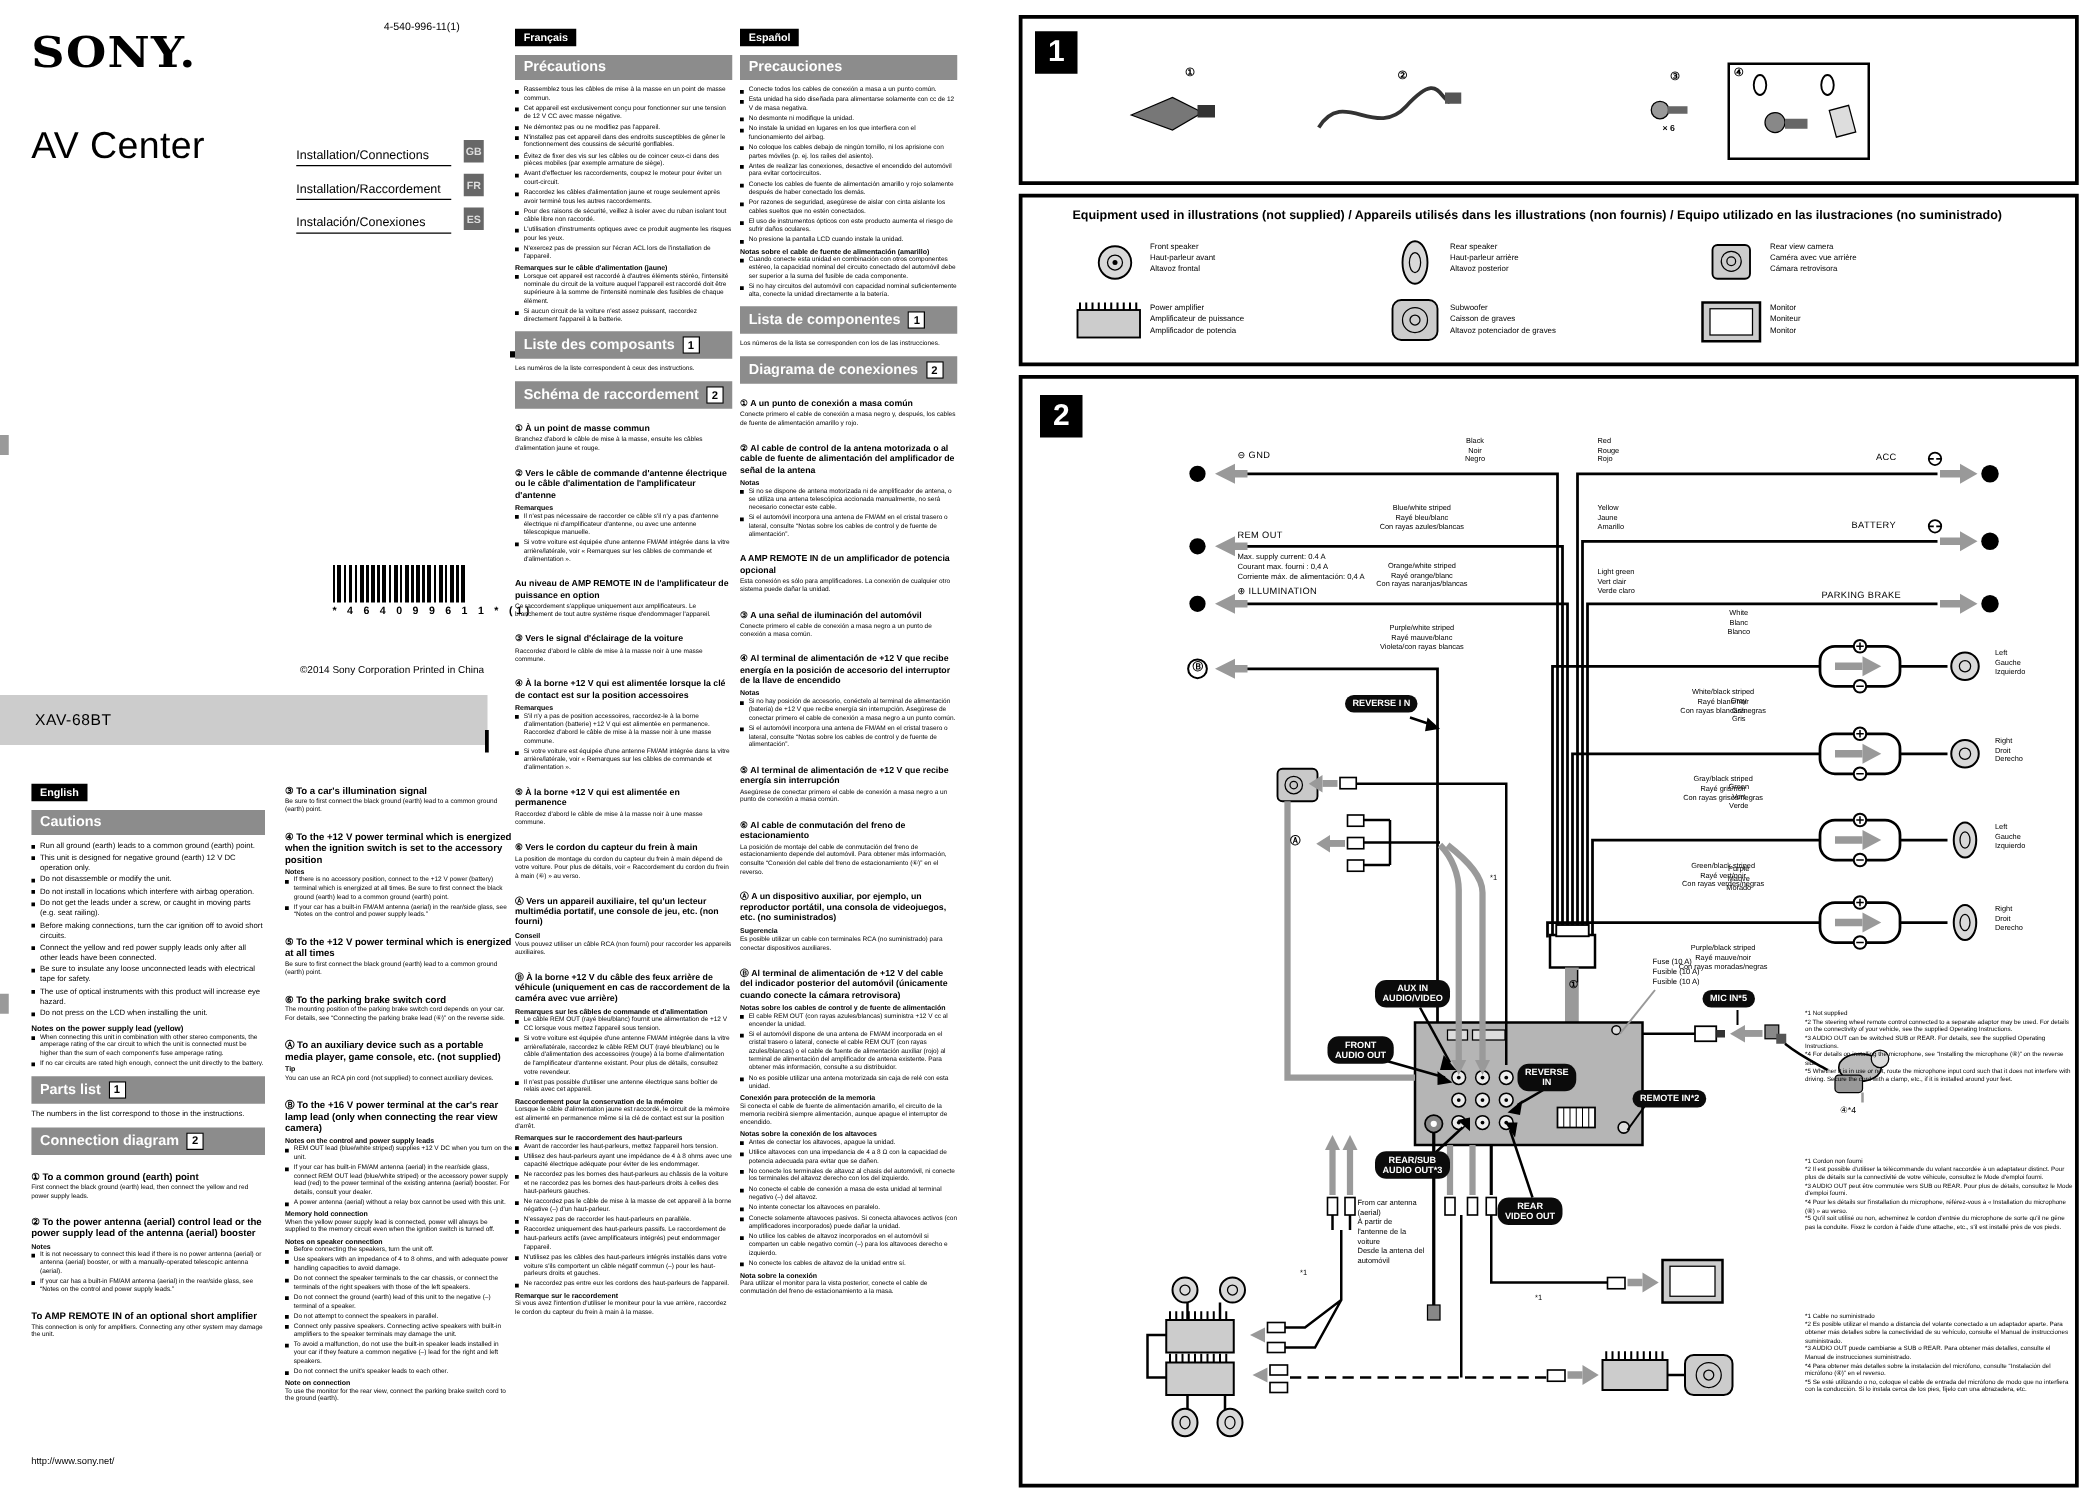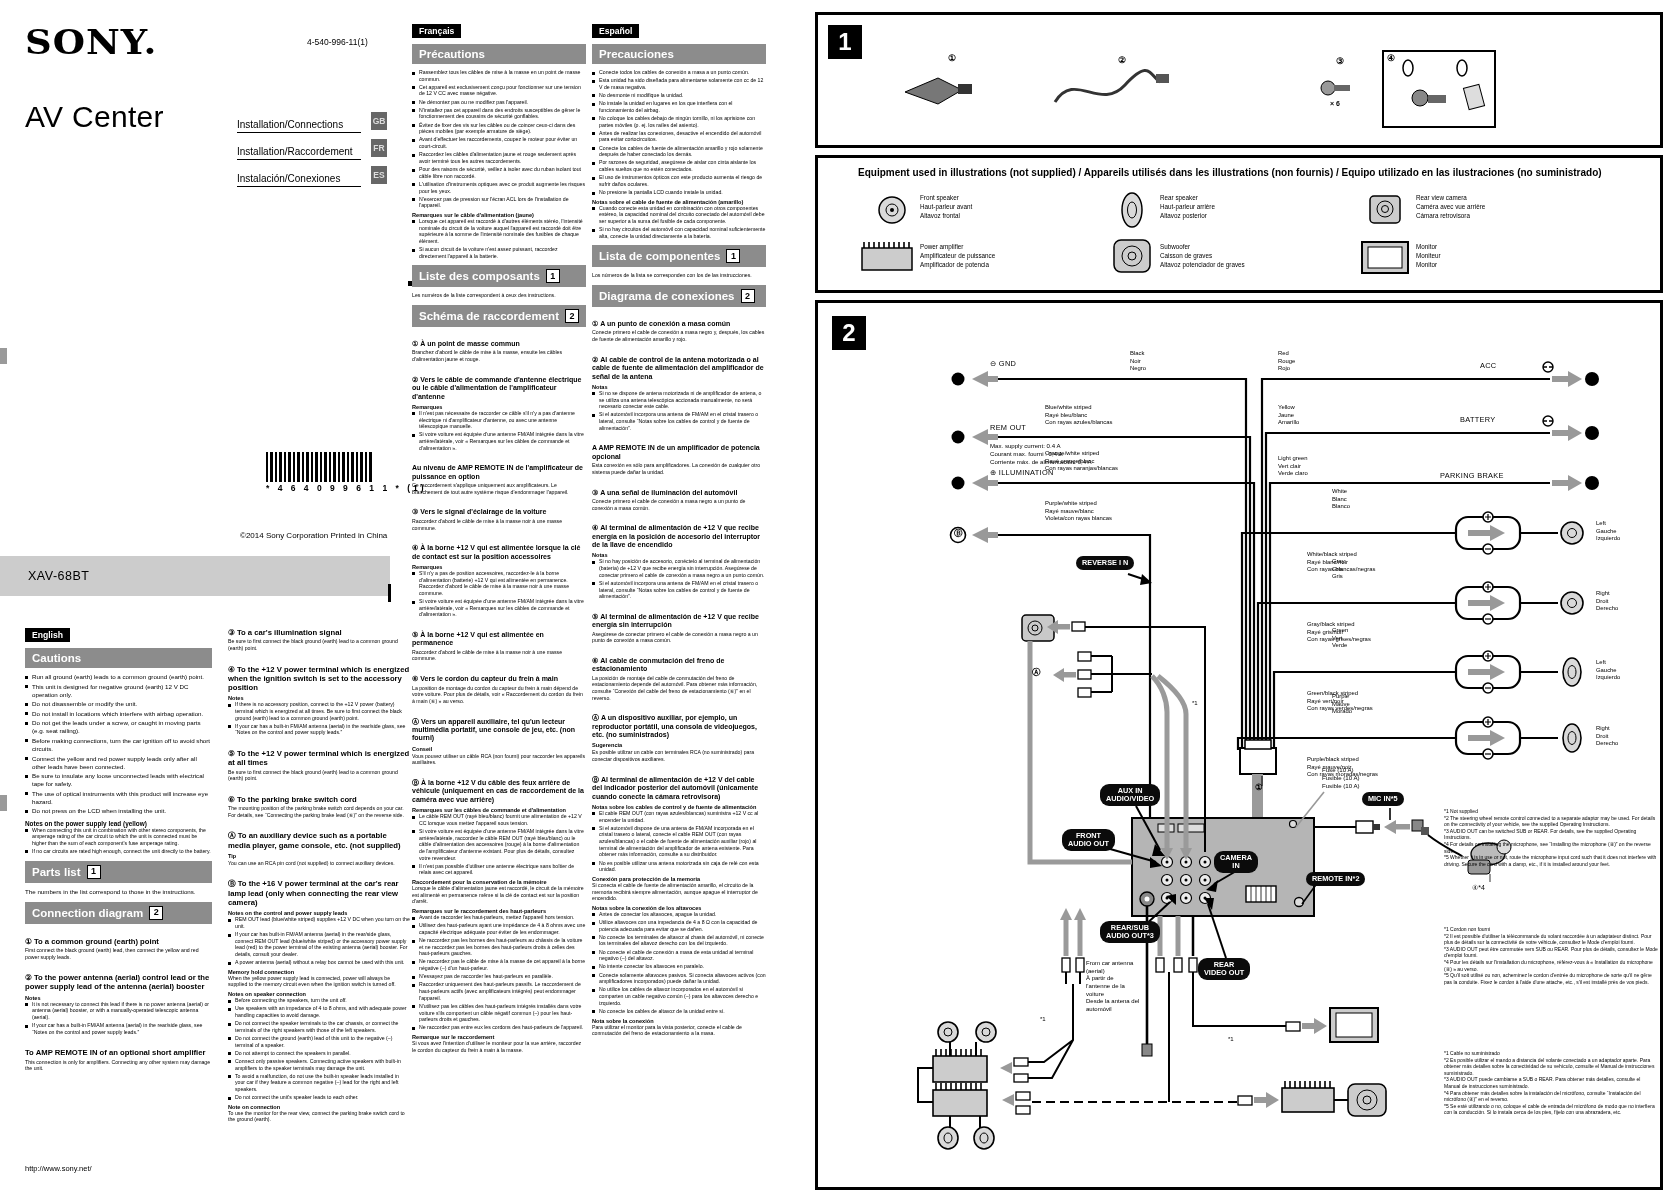--- a/index.html
+++ b/index.html
@@ -25,40 +25,40 @@
   .b-title{font-weight:bold;font-size:5.6px;margin-top:3px}
   .sec-title{font-weight:bold;font-size:6.4px;margin-top:4px}
   .bt{position:relative;padding-left:7px;margin-bottom:1.5px}
   .bt::before{content:"";position:absolute;left:0;top:2.5px;width:3px;height:3px;background:#000}
   .ih{font-size:7.7px;font-weight:bold;line-height:1.2;margin-top:13px}
   .ih .mk{margin-right:2px}
   .ib{font-size:5.2px;line-height:1.28;margin-top:1px}
   .col .bar{font-size:11.5px}
   .pill{position:absolute;background:#0b0b0b;color:#fff;font-weight:bold;font-size:7.3px;line-height:1.12;padding:3px 6px;border-radius:9px;text-align:center;white-space:pre-line}
   .stack{white-space:pre-line;font-size:5.9px;line-height:1.28;position:absolute}
-  .tr{text-align:left}
+  .tr{text-align:center}
   .term{position:absolute;font-weight:normal;font-size:7.4px;letter-spacing:.3px;white-space:nowrap}
   .fn{position:absolute;font-size:5px;line-height:1.32;white-space:pre-line}
   .mark{position:absolute;font-size:9px;font-weight:bold}
   .smark{position:absolute;font-size:6px}
   .bignum{position:absolute;background:#000;color:#fff;font-weight:bold;font-size:24px;display:flex;align-items:center;justify-content:center;font-family:"Liberation Sans",sans-serif}
   .boxframe{position:absolute;border:3px solid #000;background:#fff}
   .eqtitle{position:absolute;font-size:10px;font-weight:bold}
   .eqlabel{position:absolute;font-size:6.3px;line-height:1.4;white-space:pre-line}
   .qty{position:absolute;font-size:7px;font-weight:bold}
   .web{font-size:7.5px}
   .tick{position:absolute;background:#000}
   .gmark{position:absolute;background:#9a9a9a}
   svg{pointer-events:none}
 </style>
 </head>
 <body>
 
 <div class="a" style="left:25px;top:20px"><span class="logo">SONY.</span></div>
-<div class="a docnum" style="left:307px;top:37px">4-540-996-11(1)</div>
+<div class="a docnum" style="left:307px;top:16px">4-540-996-11(1)</div>
 <div class="a title" style="left:25px;top:100px">AV Center</div>
 
 <div class="a" style="left:237px;top:110px">
   <div class="tabrow">
       <span class="tabline"></span>
       <span class="tablabel">Installation/Connections</span>
       <span class="tabcode">GB</span>
     </div>
   <div class="tabrow">
       <span class="tabline"></span>
@@ -845,21 +845,21 @@
 Rayé mauve/noir
 Con rayas moradas/negras</div>
 <div class="stack" style="left:1596px;top:725px;width:60px">Right
 Droit
 Derecho</div>
 
 <div class="pill" style="left:1100px;top:784px">AUX IN
 AUDIO/VIDEO</div>
 <div class="pill" style="left:1062px;top:829px">FRONT
 AUDIO OUT</div>
-<div class="pill" style="left:1214px;top:851px">CAMERA
+<div class="pill" style="left:1214px;top:851px">REVERSE
 IN</div>
 <div class="pill" style="left:1100px;top:921px">REAR/SUB
 AUDIO OUT*3</div>
 <div class="pill" style="left:1198px;top:958px">REAR
 VIDEO OUT</div>
 <div class="pill" style="left:1362px;top:792px">MIC IN*5</div>
 <div class="pill" style="left:1306px;top:872px">REMOTE IN*2</div>
 
 <div class="stack" style="left:1322px;top:766px;width:90px;font-size:6.1px">Fuse (10 A)
 Fusible (10 A)

